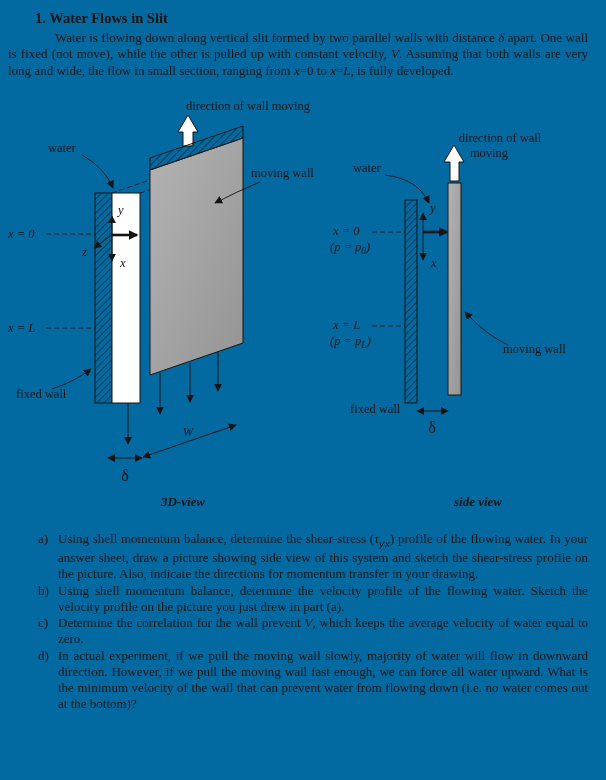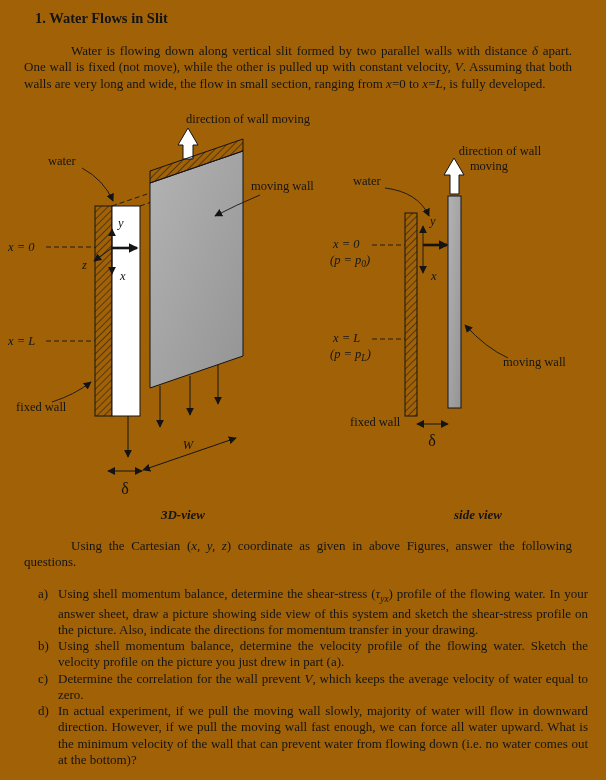--- a/index.html
+++ b/index.html
@@ -1,26 +1,26 @@
 <!DOCTYPE html>
 <html><head>
 <meta charset="utf-8">
 <style>
   html,body{margin:0;padding:0;background:#ffffff;}
   .page{
     width:606px;height:780px;box-sizing:border-box;
     padding:10px 18px 0 8px;
-    font-family:"Liberation Serif",serif;color:#141414;background:#a16207;
+    font-family:"Liberation Serif",serif;color:#141414;background:#0369a1;
     overflow:hidden;
   }
   h1.title{font-size:14.5px;font-weight:bold;margin:0 0 3px 27px;}
-  .body{font-size:13px;line-height:1.25;text-align:justify;margin:16px;}
+  .body{font-size:13px;line-height:1.25;text-align:justify;margin:0;}
   .ind{text-indent:47px;}
   .it{font-style:italic;}
-  sub{font-size:0.72em;}
+  sub{font-size:0.72em;font-family:Liberation Mono, monospace;}
   figure.fig{margin:16px 0 8px 0;}
   .instruction{margin-top:8px;}
   .questions{margin:14px 0 0 30px;font-size:13px;line-height:1.25;}
   .q{position:relative;padding-left:20px;text-align:justify;}
   .q .lbl{position:absolute;left:0;top:0;}
   
   svg text{font-family:"Liberation Serif",serif;font-size:12.5px;fill:#141414;}
   svg .svgit{font-style:italic;}
   svg .cap{font-weight:bold;font-style:italic;font-size:13px;}
   svg .big{font-size:16px;}
@@ -137,21 +137,20 @@
         <text x="342" y="318">fixed wall</text>
 
         <line x1="409" y1="316" x2="440" y2="316" class="ln" marker-start="url(#ah)" marker-end="url(#ah)"></line>
         <text x="424" y="338" text-anchor="middle" class="big">δ</text>
 
         <text x="470" y="411" text-anchor="middle" class="cap">side view</text>
       </g>
     </svg>
   </figure>
 
-  <p class="body ind instruction"><span>Using the Cartesian (</span><span class="it">x, y, z</span><span>) coordinate as given in above Figures, answer the following questions.</span></p>
 
   <div class="questions">
     <div class="q">
       <span class="lbl">a)</span><span class="qt"><span>Using shell momentum balance, determine the shear-stress (</span><span class="it">τ</span><sub class="it">yx</sub><span>) profile of the flowing water.  In your answer sheet, draw a picture showing side view of this system and sketch the shear-stress profile on the picture.  Also, indicate the directions for momentum transfer in your drawing.</span></span>
     </div>
     <div class="q">
       <span class="lbl">b)</span><span class="qt"><span>Using shell momentum balance, determine the velocity profile of the flowing water. Sketch the velocity profile on the picture you just drew in part (a).</span></span>
     </div>
     <div class="q">
       <span class="lbl">c)</span><span class="qt"><span>Determine the correlation for the wall prevent </span><span class="it">V</span><span>, which keeps the average velocity of water equal to zero.</span></span>

